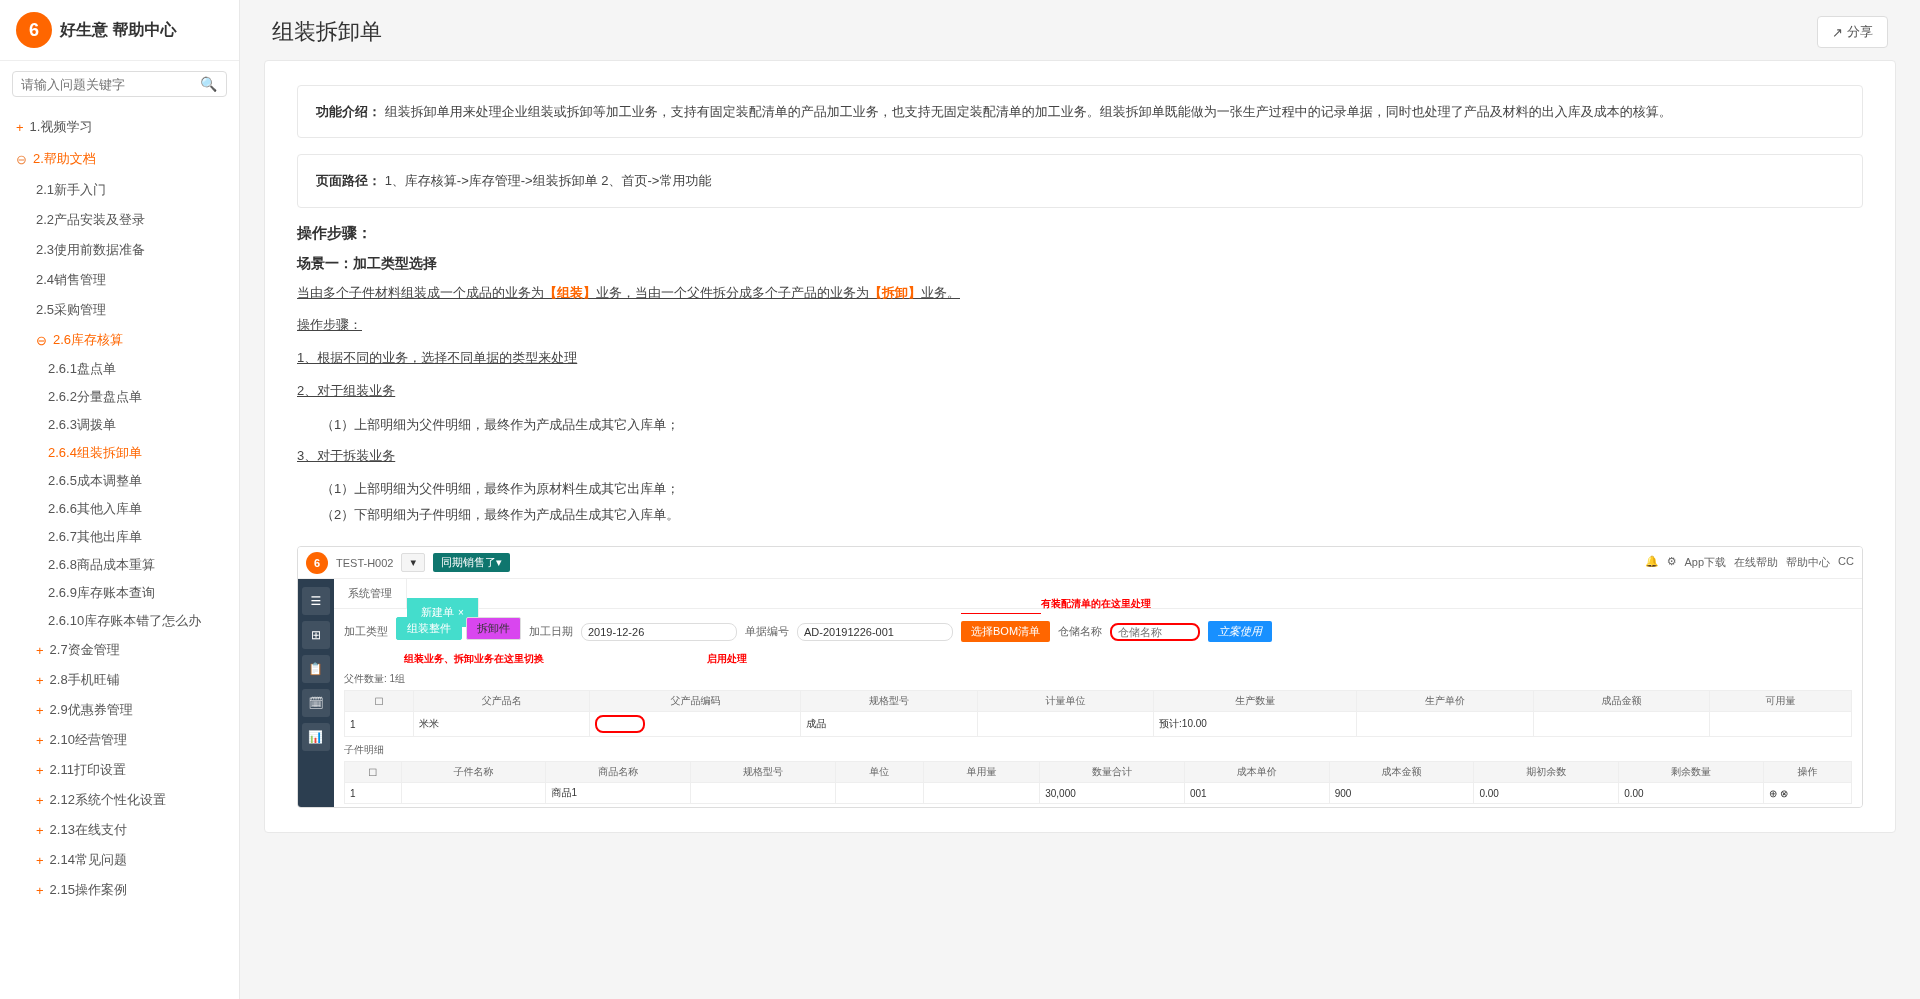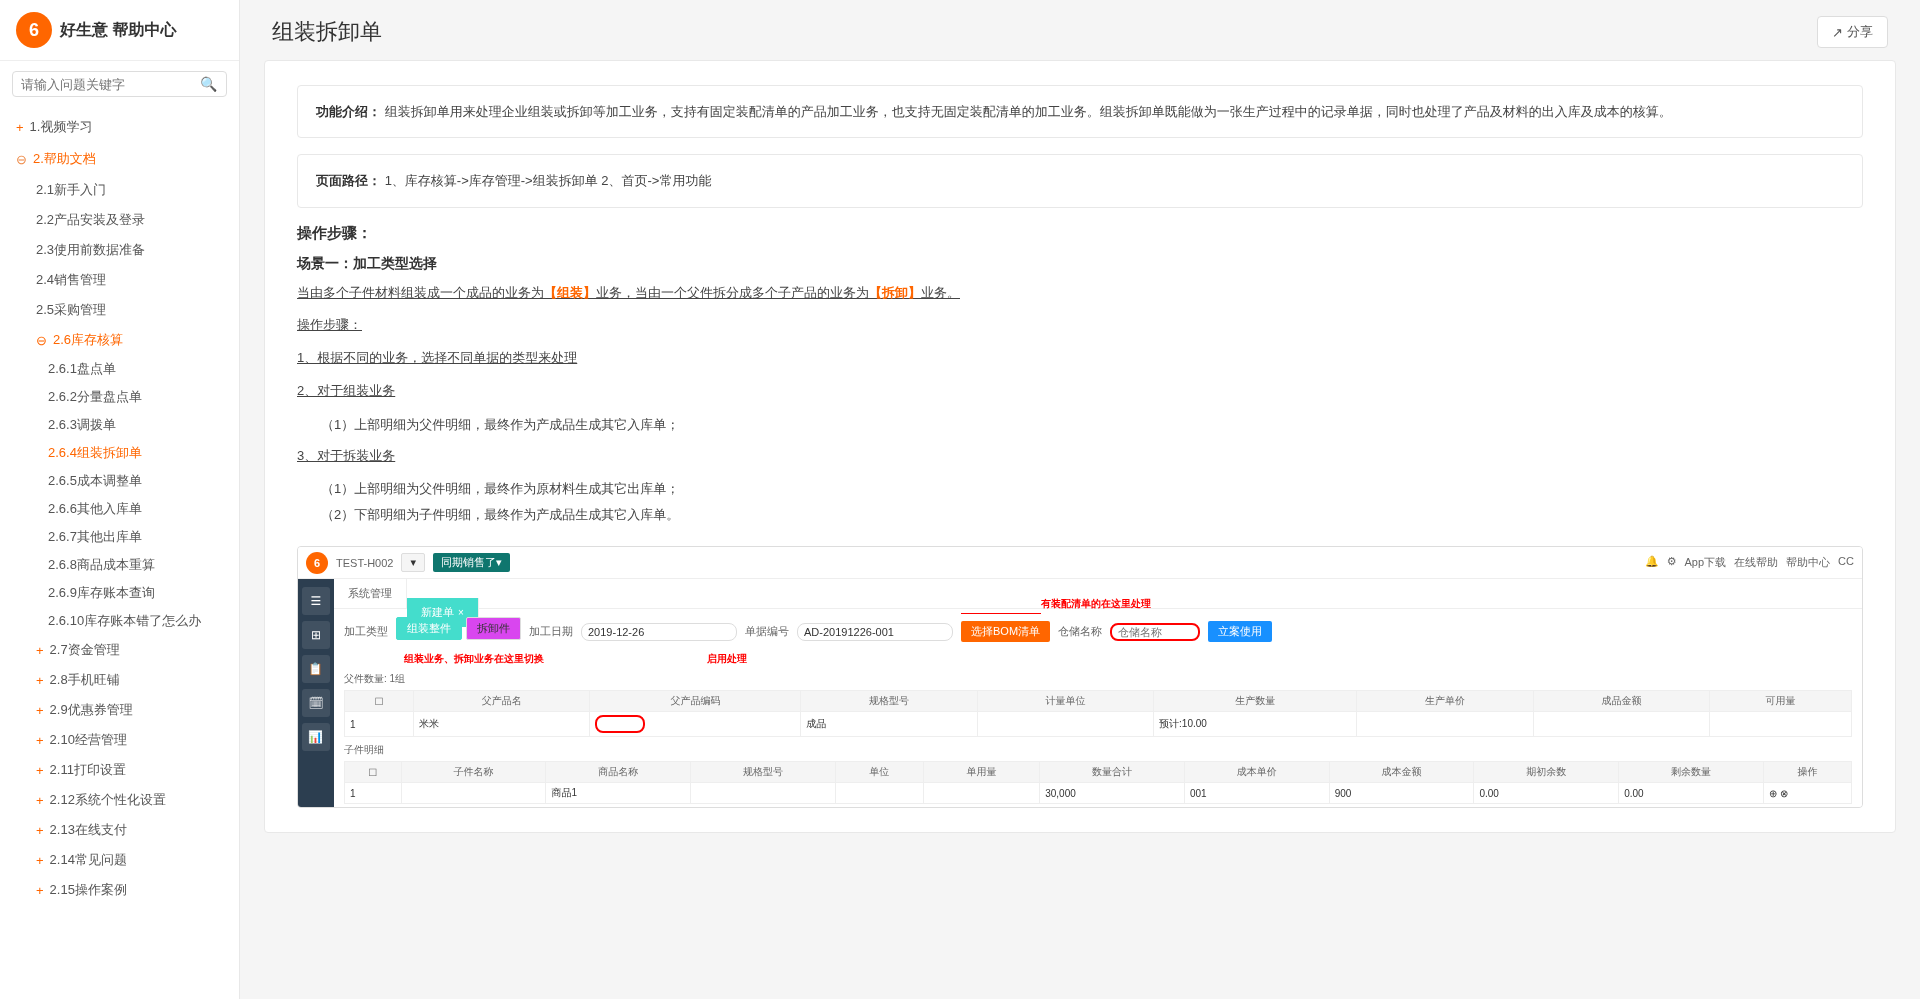--- a/index.html
+++ b/index.html
@@ -217,21 +217,21 @@
       border: 1px solid #ddd; border-radius: 8px;
       padding: 2px 6px; font-size: 11px; color: #333;
       height: 18px;
     }
     .app-btn-orange {
       background: #f60; color: #fff; border: none;
       padding: 3px 10px; border-radius: 2px; font-size: 11px; cursor: pointer;
     }
     .app-btn-blue {
       background: #1890ff; color: #fff; border: none;
-      padding: 3px 10px; border-radius: 2px; font-size: 11px; cursor: pointer;
+      padding: 3px 10px; border-radius: 2px; font-size: 11px; cursor: pointer; font-style: italic;
     }
 
     .app-type-selector {
       display: flex; gap: 4px; margin-bottom: 6px;
     }
     .app-type-btn {
       padding: 3px 10px; border: 1px solid #ddd;
       border-radius: 2px; font-size: 11px; color: #333;
       cursor: pointer; background: #d946ef;
     }

